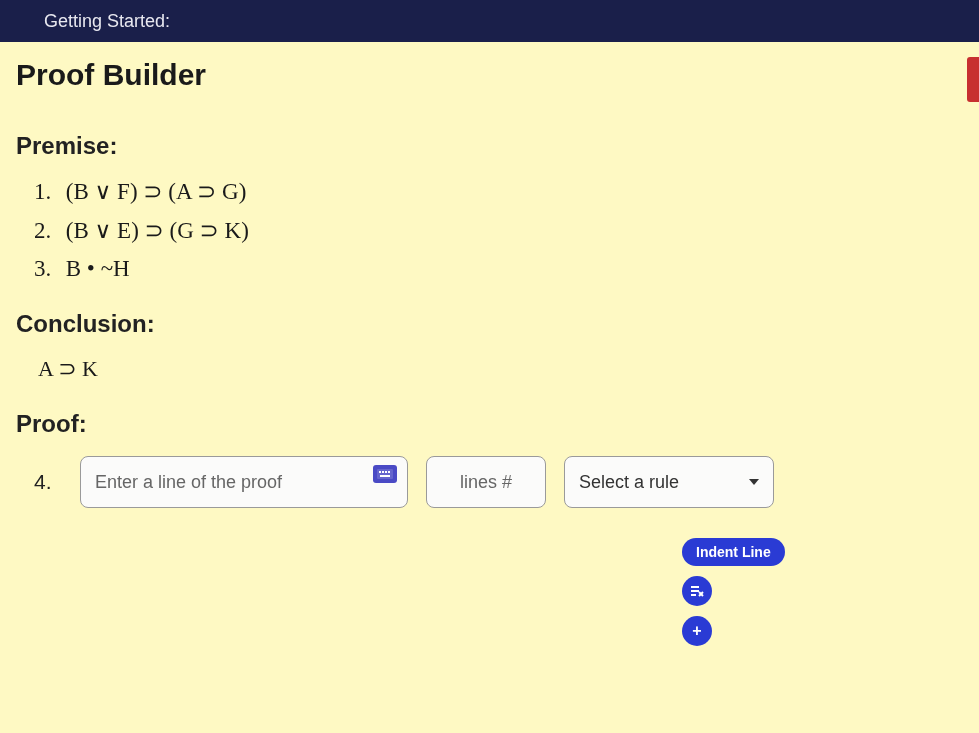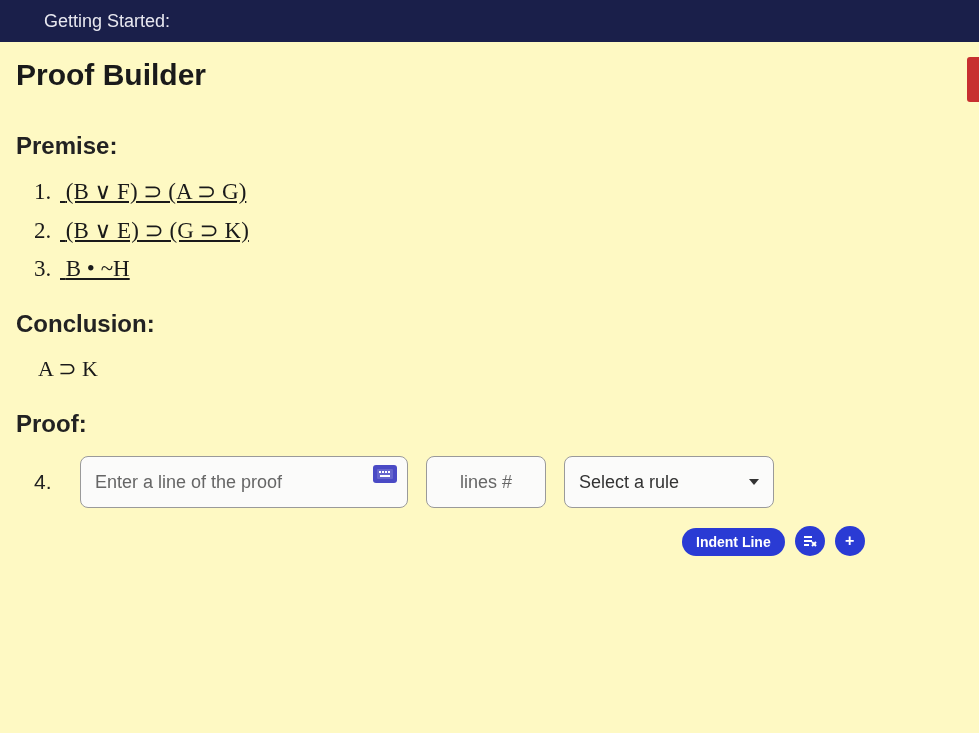--- a/index.html
+++ b/index.html
@@ -49,21 +49,20 @@
   }
   .premise-list {
     list-style: none;
     padding-left: 18px;
     font-family: "Times New Roman", Times, serif;
     font-size: 23px;
     color: #1a1a1a;
   }
   .premise-list li {
     margin-bottom: 12px;
-    text-decoration: underline;
   }
   .premise-list .num {
     display: inline-block;
     width: 26px;
   }
   .conclusion-expr {
     font-family: "Times New Roman", Times, serif;
     font-size: 22px;
     padding-left: 22px;
     color: #1a1a1a;
@@ -110,24 +109,25 @@
   }
   .kb-icon svg { display:block; }
   .caret {
     width: 0; height: 0;
     border-left: 5px solid transparent;
     border-right: 5px solid transparent;
     border-top: 6px solid #333;
   }
   .actions-row {
     display: flex;
-    align-items: flex-end;
+    align-items: flex-start;
     gap: 10px;
-    margin-top: 18px;
+    margin-top: 30px;
     margin-left: 666px;
+    flex-direction: column;
   }
   .pill-btn {
     background: #2a3bd4;
     color: #fff;
     border-radius: 16px;
     height: 28px;
     padding: 0 14px;
     font-size: 14px;
     font-weight: 600;
     display: flex;

